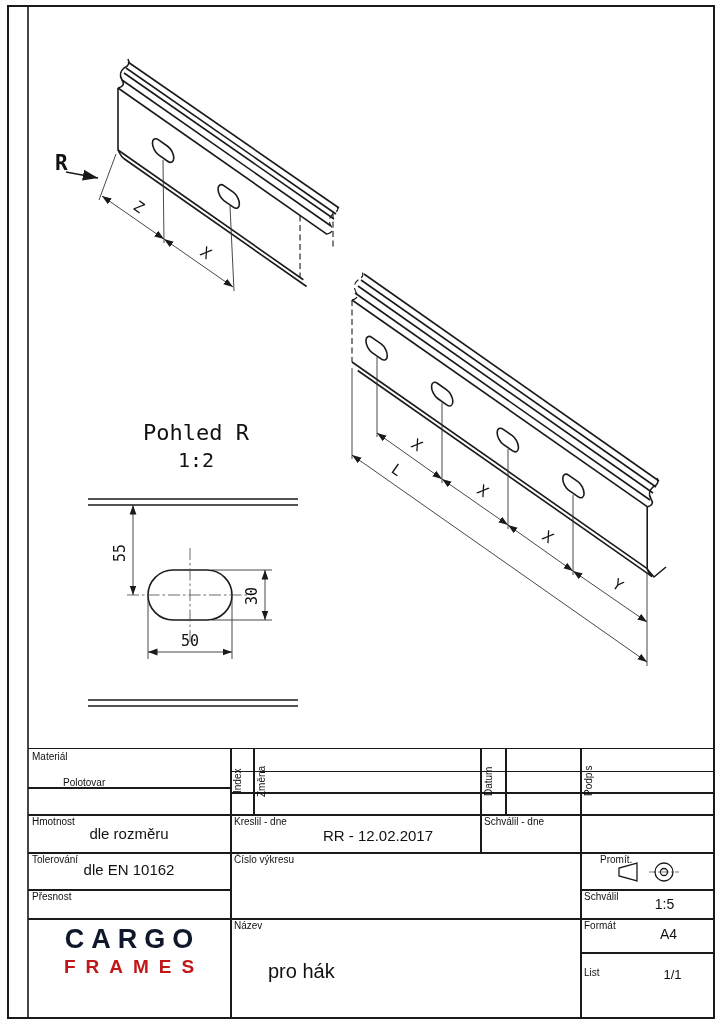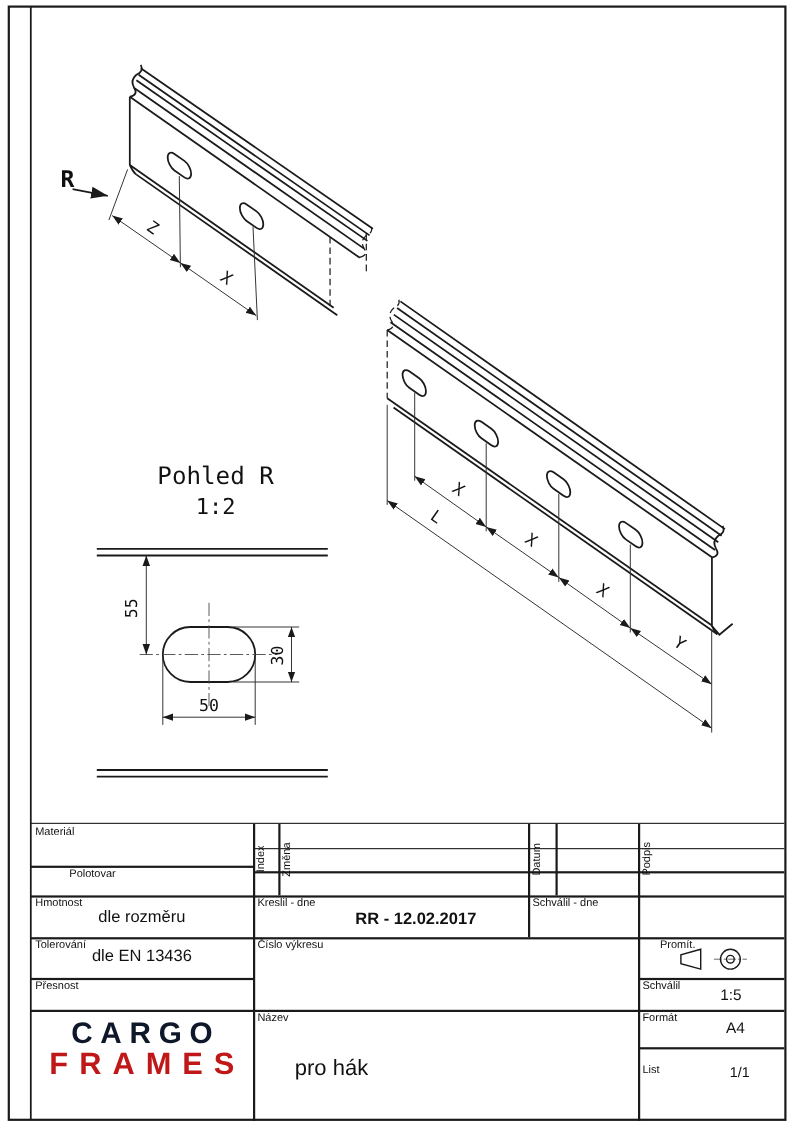--- a/index.html
+++ b/index.html
@@ -14,21 +14,21 @@
   .tb{position:absolute;left:28px;top:748px;width:685px;height:238px;border-top:1.8px solid #1a1a1a;box-sizing:border-box;}
   .hl{position:absolute;height:1.5px;background:#1a1a1a;}
   .vl{position:absolute;width:1.5px;background:#1a1a1a;}
   .lbl{position:absolute;font-size:10px;line-height:11px;white-space:nowrap;}
   .val{position:absolute;font-size:15px;text-align:center;white-space:nowrap;}
   .vert{position:absolute;font-size:10px;writing-mode:vertical-rl;transform:rotate(180deg);
         height:60px;display:flex;justify-content:center;background:transparent;}
   .nazev-line{position:absolute;font-size:20px;white-space:nowrap;}
   .logo{position:absolute;left:0;top:176px;width:202px;display:flex;flex-direction:column;align-items:center;gap:3px;}
   .logo-top{font-weight:bold;font-size:27px;letter-spacing:7px;padding-left:7px;color:#0f172a;line-height:28px;}
-  .logo-bottom{font-weight:bold;font-size:28px;letter-spacing:10px;padding-left:10px;color:#c01818;line-height:21px;}
+  .logo-bottom{font-weight:bold;font-size:19px;letter-spacing:10px;padding-left:10px;color:#c01818;line-height:21px;}
 </style>
 </head>
 <body>
 
 <div class="page">
 
   <svg width="724" height="1024" viewBox="0 0 724 1024" style="position:absolute;left:0;top:0;">
     <defs>
       <marker id="arr" viewBox="0 0 10 10" refX="9.5" refY="5" markerWidth="10" markerHeight="10" markerUnits="userSpaceOnUse" orient="auto-start-reverse">
         <path d="M9.5,5 L0,1.6 L0,8.4 Z" fill="#1a1a1a"></path>
@@ -170,39 +170,39 @@
     <div class="hl" style="top:140px;left:552px;width:133px;"></div>
     <div class="hl" style="top:169px;left:0;width:685px;"></div>
     <div class="hl" style="top:203px;left:552px;width:133px;"></div>
     <div class="vl" style="left:202px;top:0;height:270px;"></div>
     <div class="vl" style="left:225px;top:0;height:65px;"></div>
     <div class="vl" style="left:452px;top:0;height:103px;"></div>
     <div class="vl" style="left:477px;top:0;height:65px;"></div>
     <div class="vl" style="left:552px;top:0;height:270px;"></div>
 
     <div class="lbl" style="left:4px;top:2px;">Materiál</div>
-    <div class="lbl" style="left:4px;top:40px;padding-left:31px;">Polotovar</div>
+    <div class="lbl" style="left:4px;top:28px;padding-left:31px;">Polotovar</div>
     <div class="lbl" style="left:4px;top:67px;">Hmotnost</div>
     <div class="val" style="left:0;top:76px;width:202px;">dle rozměru</div>
     <div class="lbl" style="left:4px;top:105px;">Tolerování</div>
-    <div class="val" style="left:0;top:112px;width:202px;">dle EN 13436</div>
+    <div class="val" style="left:0;top:112px;width:202px;">dle EN 10162</div>
     <div class="lbl" style="left:4px;top:142px;">Přesnost</div>
 
     <div class="logo">
       <div class="logo-top">CARGO</div>
       <div class="logo-bottom">FRAMES</div>
     </div>
 
     <div class="vert" style="left:204px;top:2px;">Index</div>
     <div class="vert" style="left:228px;top:2px;">Změna</div>
     <div class="vert" style="left:455px;top:2px;">Datum</div>
     <div class="vert" style="left:555px;top:2px;">Podpis</div>
 
     <div class="lbl" style="left:206px;top:67px;">Kreslil - dne</div>
-    <div class="val" style="left:225px;top:78px;width:250px;font-weight:bold;">RR - 12.02.2017</div>
+    <div class="val" style="left:225px;top:78px;width:250px;">RR - 12.02.2017</div>
     <div class="lbl" style="left:456px;top:67px;">Schválil - dne</div>
     <div class="lbl" style="left:206px;top:105px;">Číslo výkresu</div>
 
     <div class="lbl" style="left:572px;top:105px;">Promít.</div>
     <svg style="position:absolute;left:585px;top:110px;" width="84" height="26" viewBox="0 0 84 26">
       <polygon points="6,9 6,17 24,22 24,4" fill="none" stroke="#1a1a1a" stroke-width="1.3"></polygon>
       <line x1="36" y1="13" x2="66" y2="13" stroke="#555" stroke-width="0.8" stroke-dasharray="7 2 2 2"></line>
       <circle cx="51" cy="13" r="9" fill="none" stroke="#1a1a1a" stroke-width="1.3"></circle>
       <circle cx="51" cy="13" r="3.5" fill="none" stroke="#1a1a1a" stroke-width="1.3"></circle>
     </svg>

